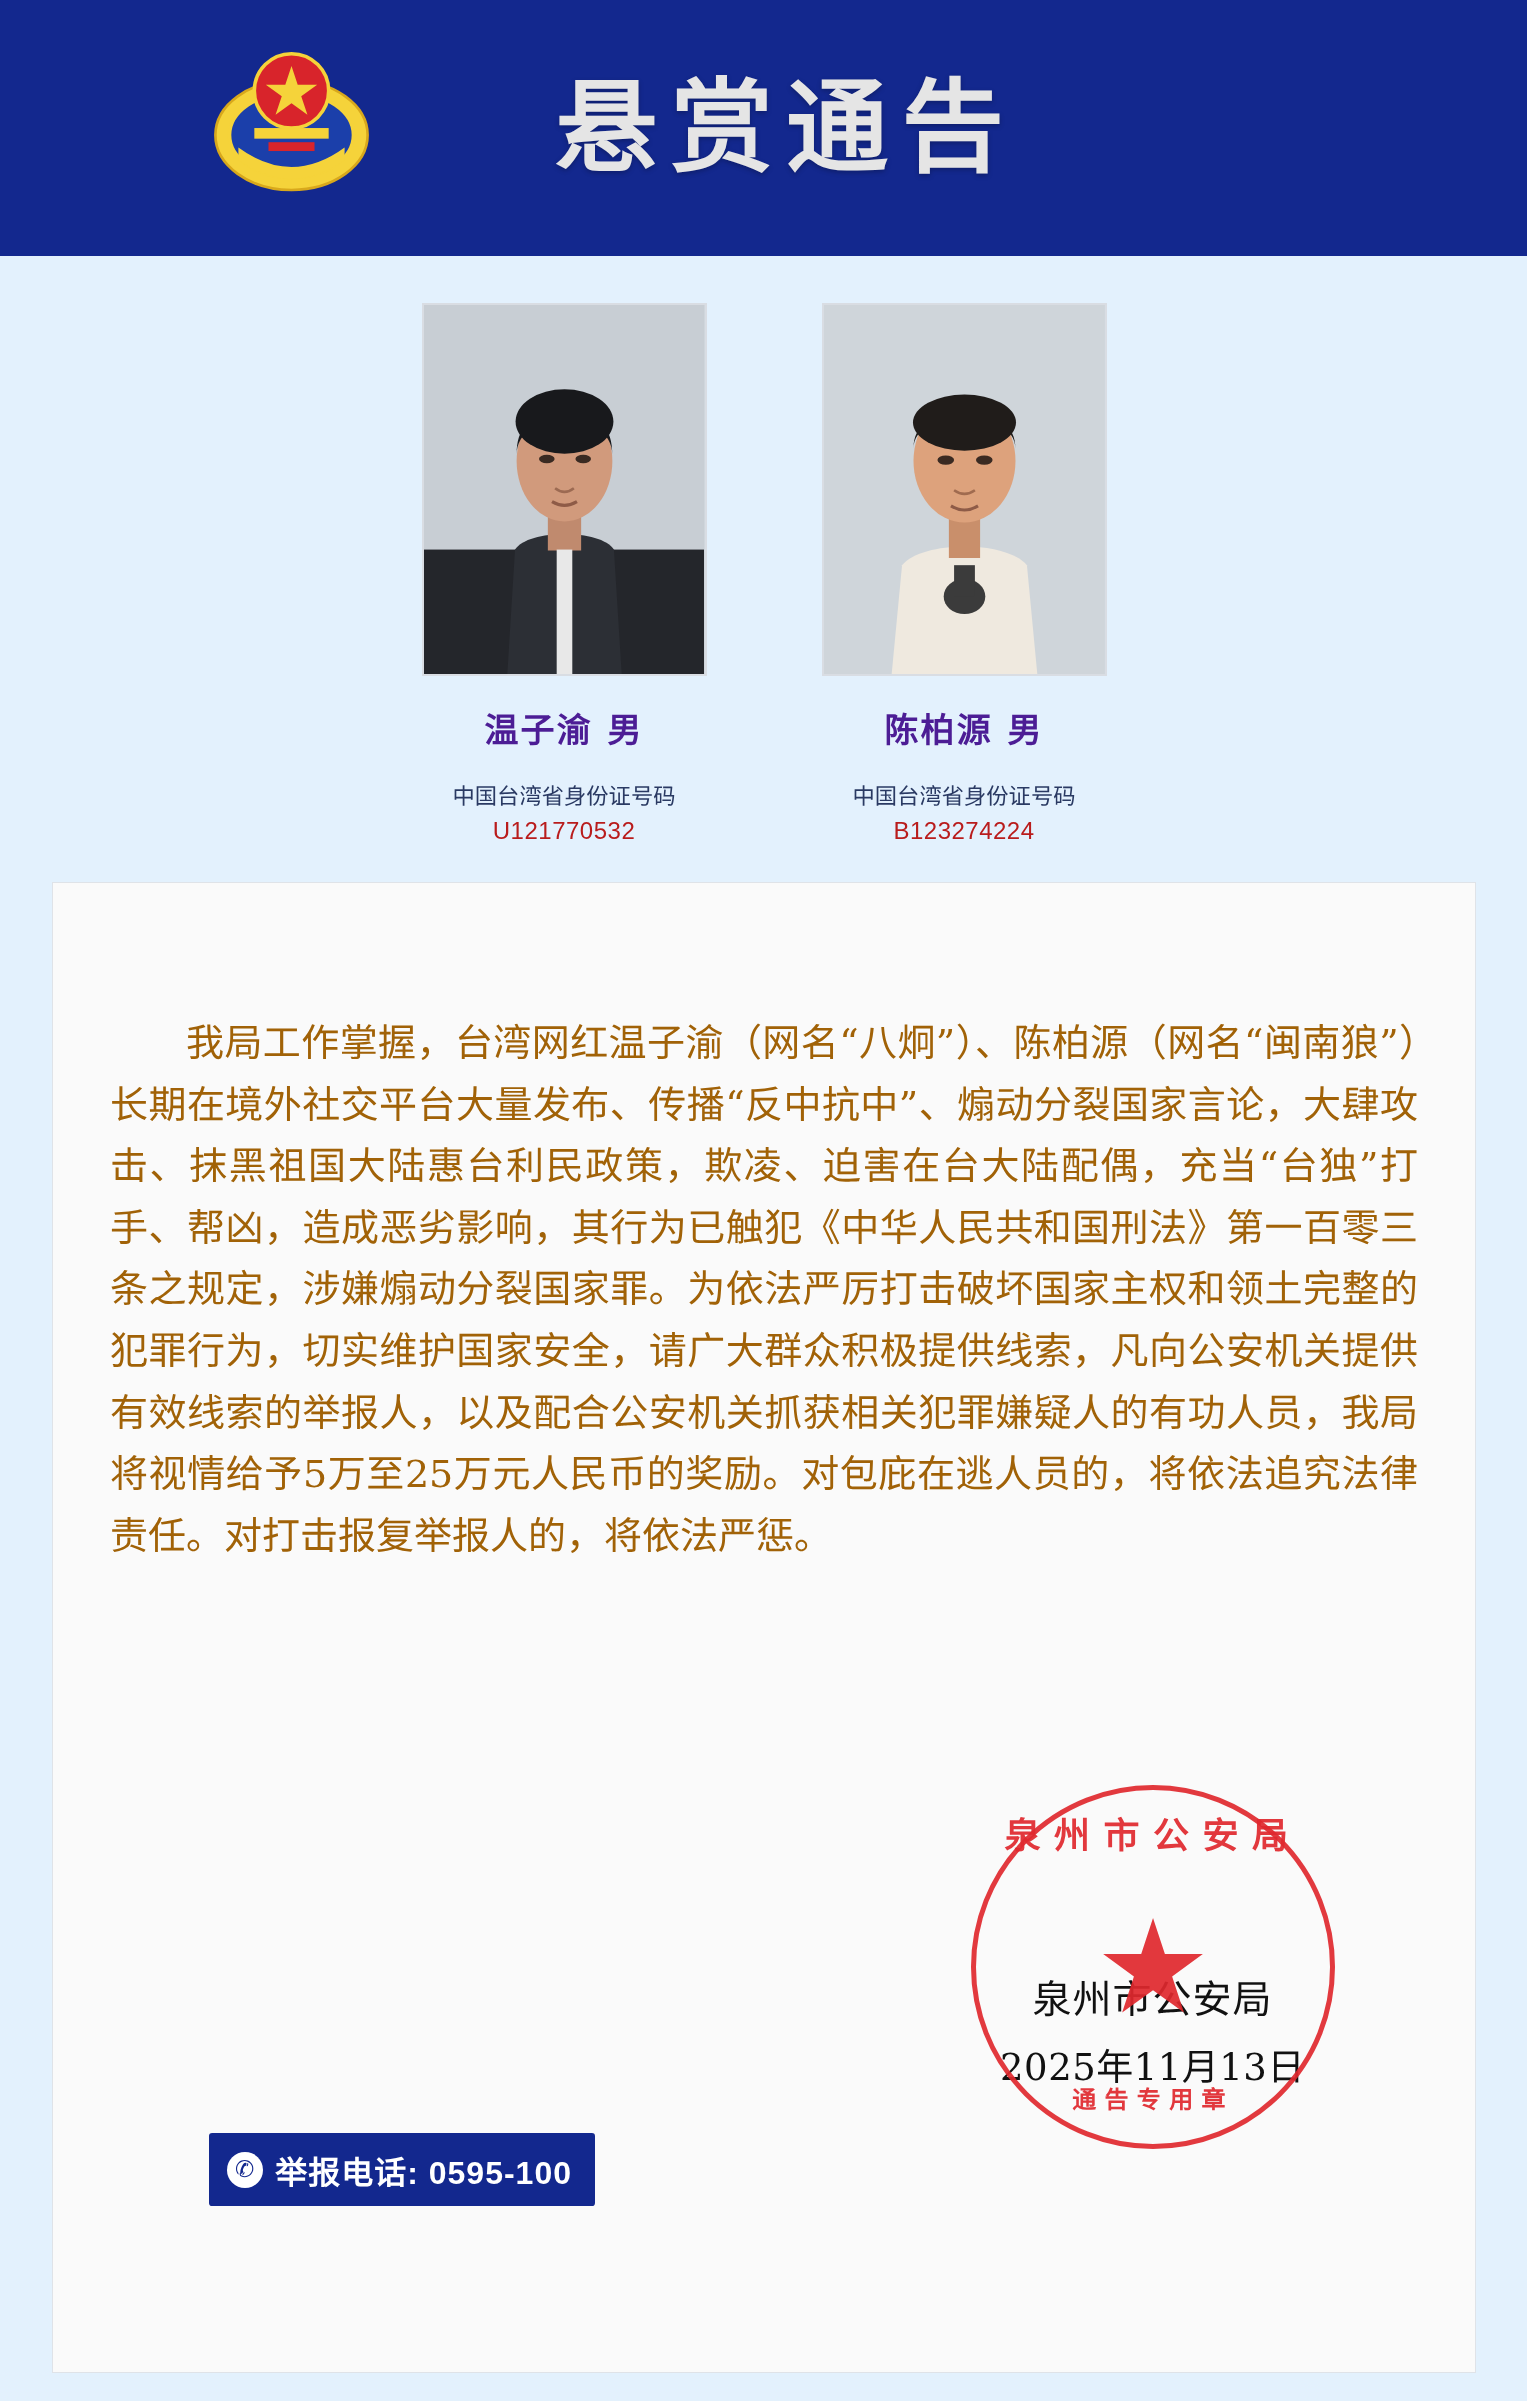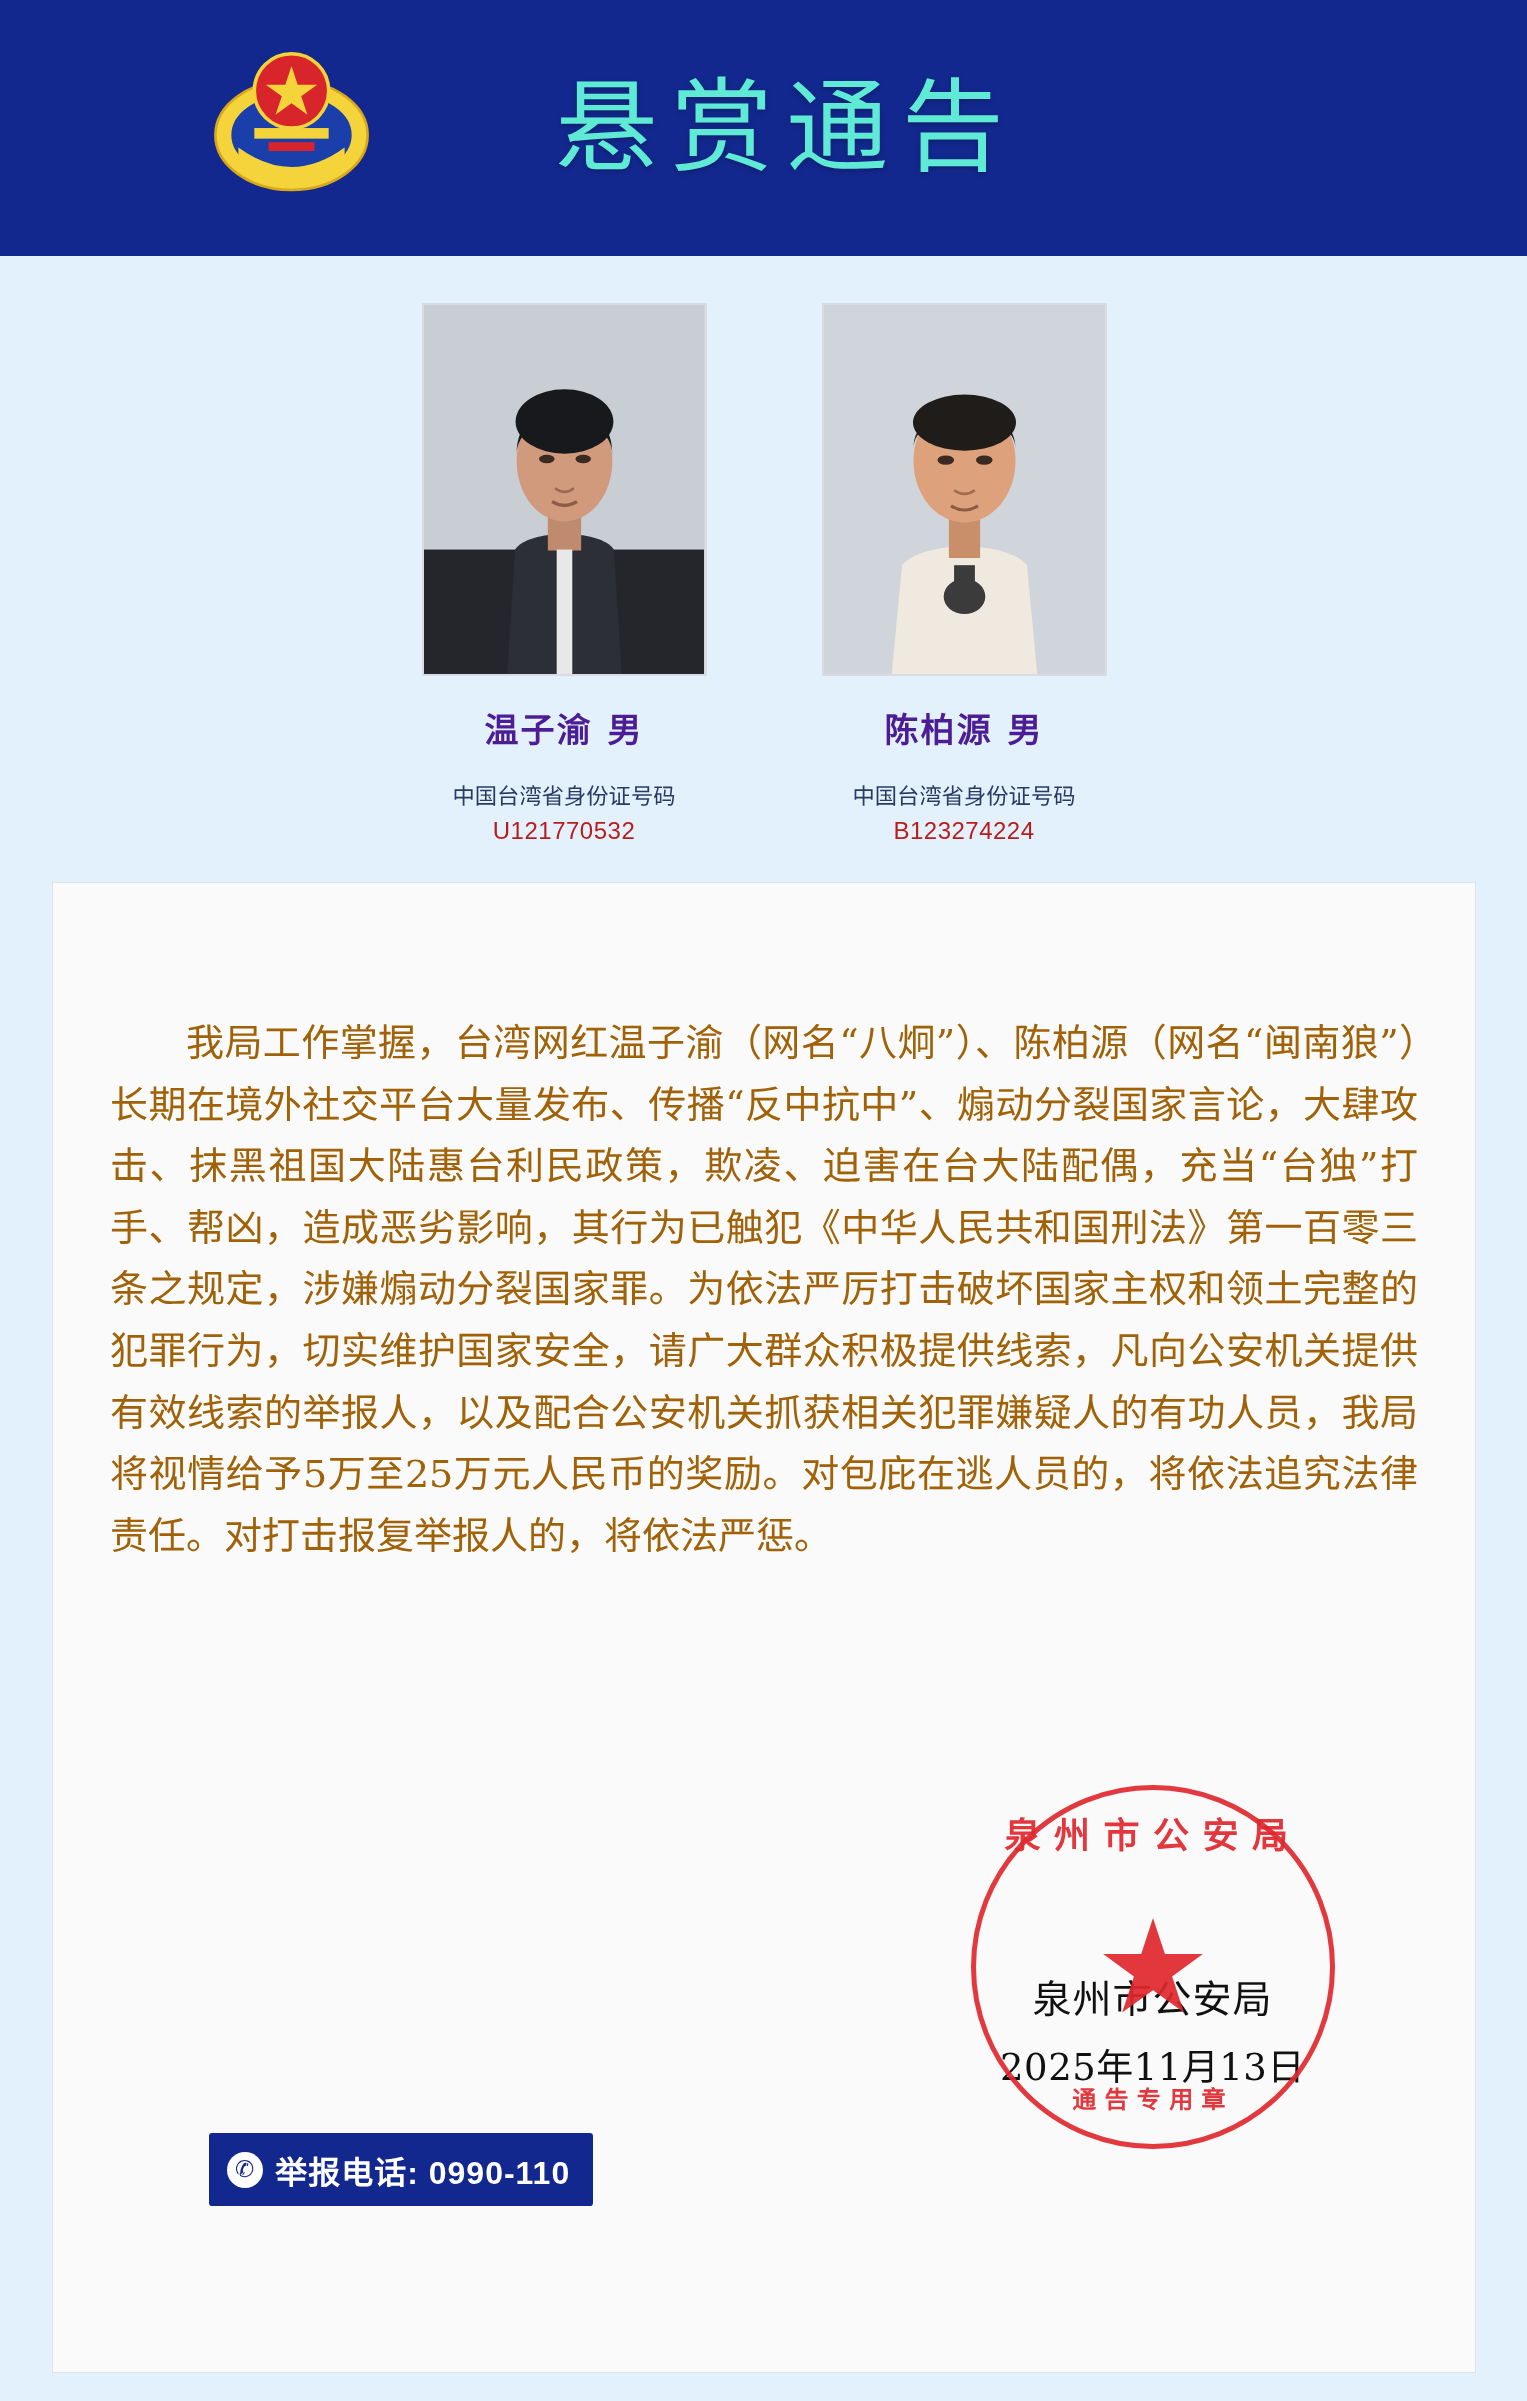--- a/index.html
+++ b/index.html
@@ -33,23 +33,23 @@
     justify-content: center;
   }
   .header-emblem {
     position: absolute;
     left: 203px;
     top: 36px;
     width: 177px;
     height: 177px;
   }
   .header-title {
-    color: #5eead4;
+    color: #e5e5e5;
     font-size: 102px;
-    font-weight: normal;
+    font-weight: bold;
     letter-spacing: 13.5px;
     text-indent: 13.5px;
     line-height: 1;
     margin-left: 31px;
     text-shadow: 0 2.1px 5.2px rgba(0,0,0,0.25);
   }
 
   
   .suspects {
     display: flex;
@@ -289,18 +289,18 @@
 
     <div class="seal-wrap">
       <div class="seal-ring"></div>
       <div class="seal-arc-top">泉州市公安局</div>
       <div class="seal-star">★</div>
       <div class="seal-arc-bottom">通告专用章</div>
     </div>
 
     <div class="hotline">
       <div class="hotline-icon">✆</div>
-      <div class="hotline-text">举报电话: 0990-110</div>
+      <div class="hotline-text">举报电话: 0595-100</div>
     </div>
   </div>
 
 </div>
 
 
 </body></html>

